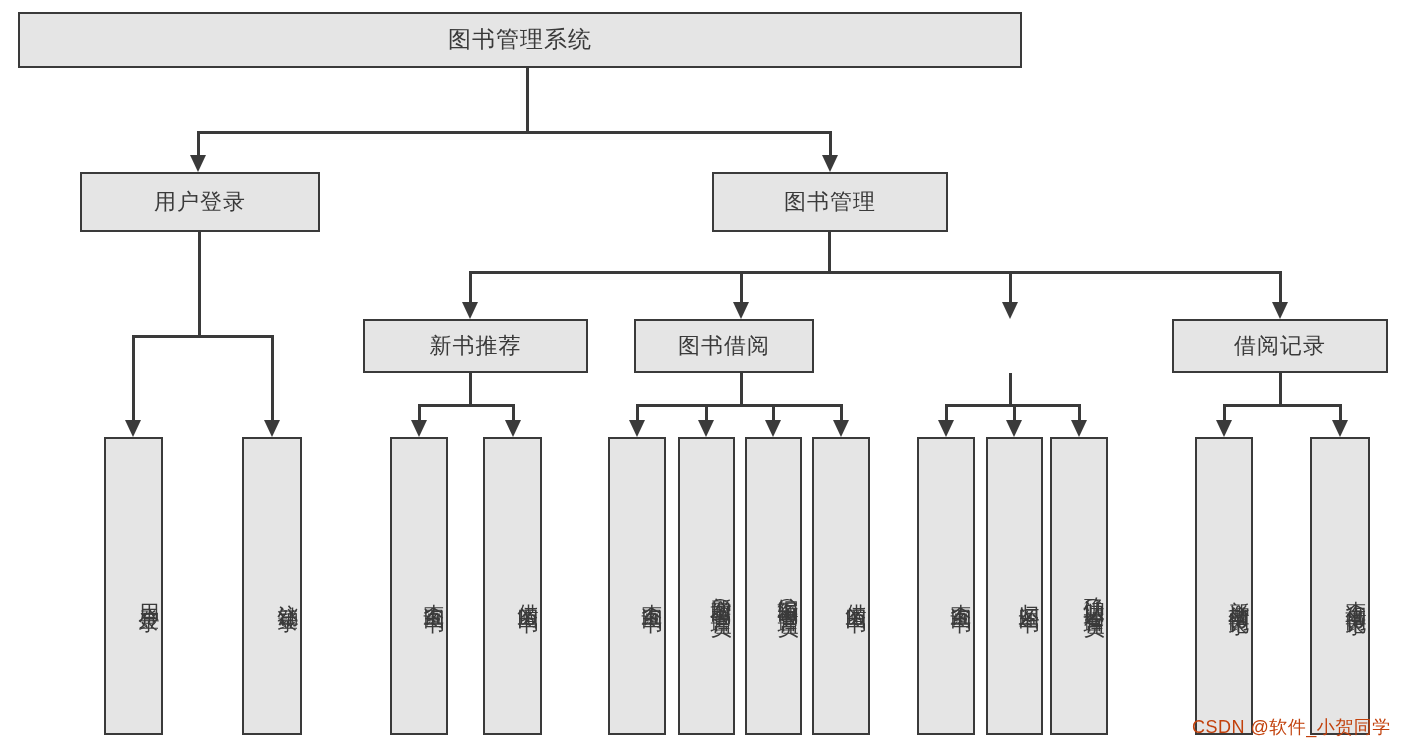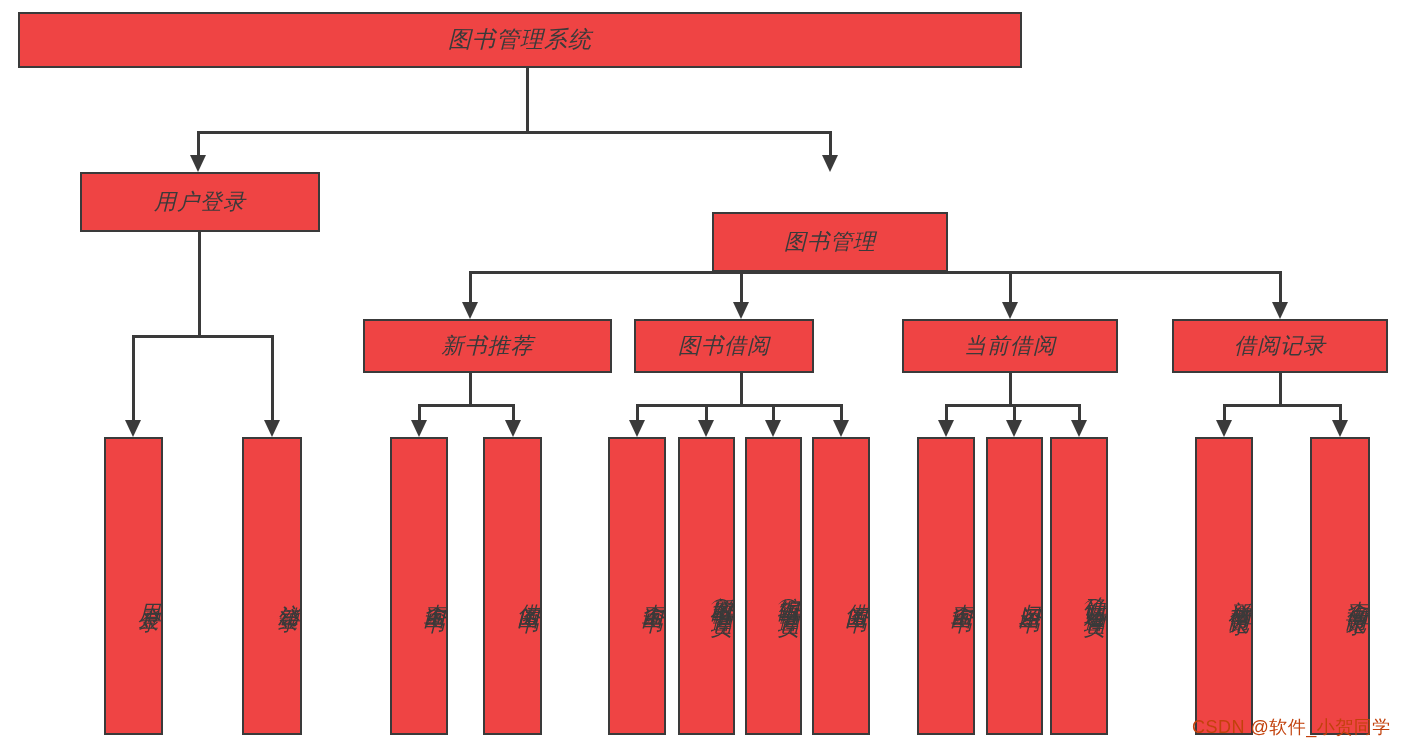--- a/index.html
+++ b/index.html
@@ -15,29 +15,28 @@
     width: 1405px;
     height: 747px;
     background: #ffffff;
     overflow: hidden;
   }
 
   
   .node {
     position: absolute;
     box-sizing: border-box;
-    background: #ef4444;
+    background: #e5e5e5;
     border: 2px solid #3a3a3a;
     display: flex;
     align-items: center;
     justify-content: center;
     color: #3a3a3a;
     line-height: 1.18;
     text-align: center;
-    font-style: italic;
   }
   .node.horiz {
     font-size: 22px;
     letter-spacing: 1px;
     padding: 0 6px;
   }
   .node.root {
     font-size: 23px;
   }
   .node.vert {
@@ -136,31 +135,28 @@
     <div class="vline" style="left: 1223px; top: 404px; height: 17px;"></div>
     <div class="arrow" style="left: 1216px; top: 420px;"></div>
     <div class="vline" style="left: 1339px; top: 404px; height: 17px;"></div>
     <div class="arrow" style="left: 1332px; top: 420px;"></div>
     <div class="node horiz root" style="left: 18px; top: 12px; width: 1004px; height: 56px;">
       <span>图书管理系统</span>
     </div>
     <div class="node horiz" style="left: 80px; top: 172px; width: 240px; height: 60px;">
       <span>用户登录</span>
     </div>
-    <div class="node horiz" style="left: 712px; top: 172px; width: 236px; height: 60px; margin-top: 40px;">
+    <div class="node horiz" style="left: 712px; top: 172px; width: 236px; height: 60px;">
       <span>图书管理</span>
     </div>
-    <div class="node horiz" style="left: 363px; top: 319px; width: 249px; height: 54px;">
+    <div class="node horiz" style="left: 363px; top: 319px; width: 225px; height: 54px;">
       <span>新书推荐</span>
     </div>
     <div class="node horiz" style="left: 634px; top: 319px; width: 180px; height: 54px;">
       <span>图书借阅</span>
-    </div>
-    <div class="node horiz" style="left: 902px; top: 319px; width: 216px; height: 54px;">
-      <span>当前借阅</span>
     </div>
     <div class="node horiz" style="left: 1172px; top: 319px; width: 216px; height: 54px;">
       <span>借阅记录</span>
     </div>
     <div class="node vert" style="left: 104px; top: 437px; width: 59px; height: 298px;">
       <span>用户登录</span>
     </div>
     <div class="node vert" style="left: 242px; top: 437px; width: 60px; height: 298px;">
       <span>注销登录</span>
     </div>

